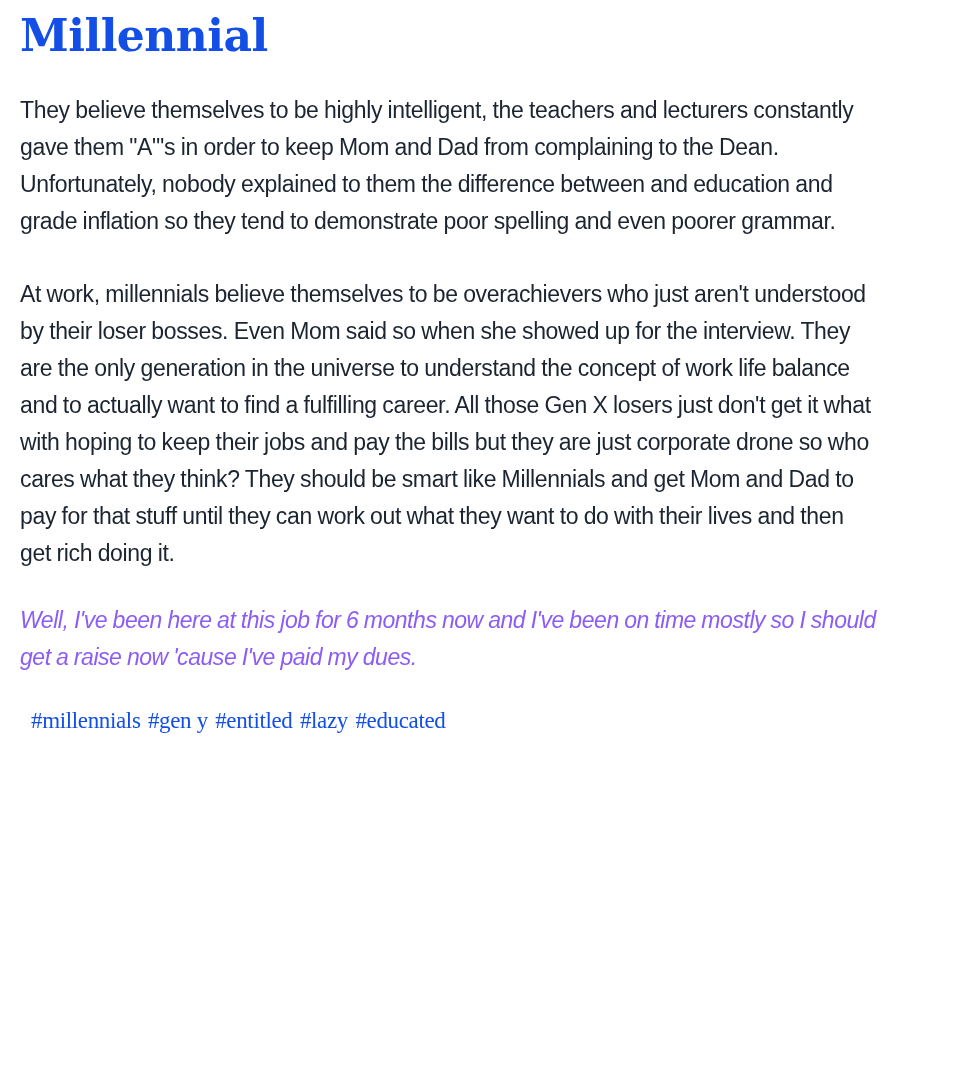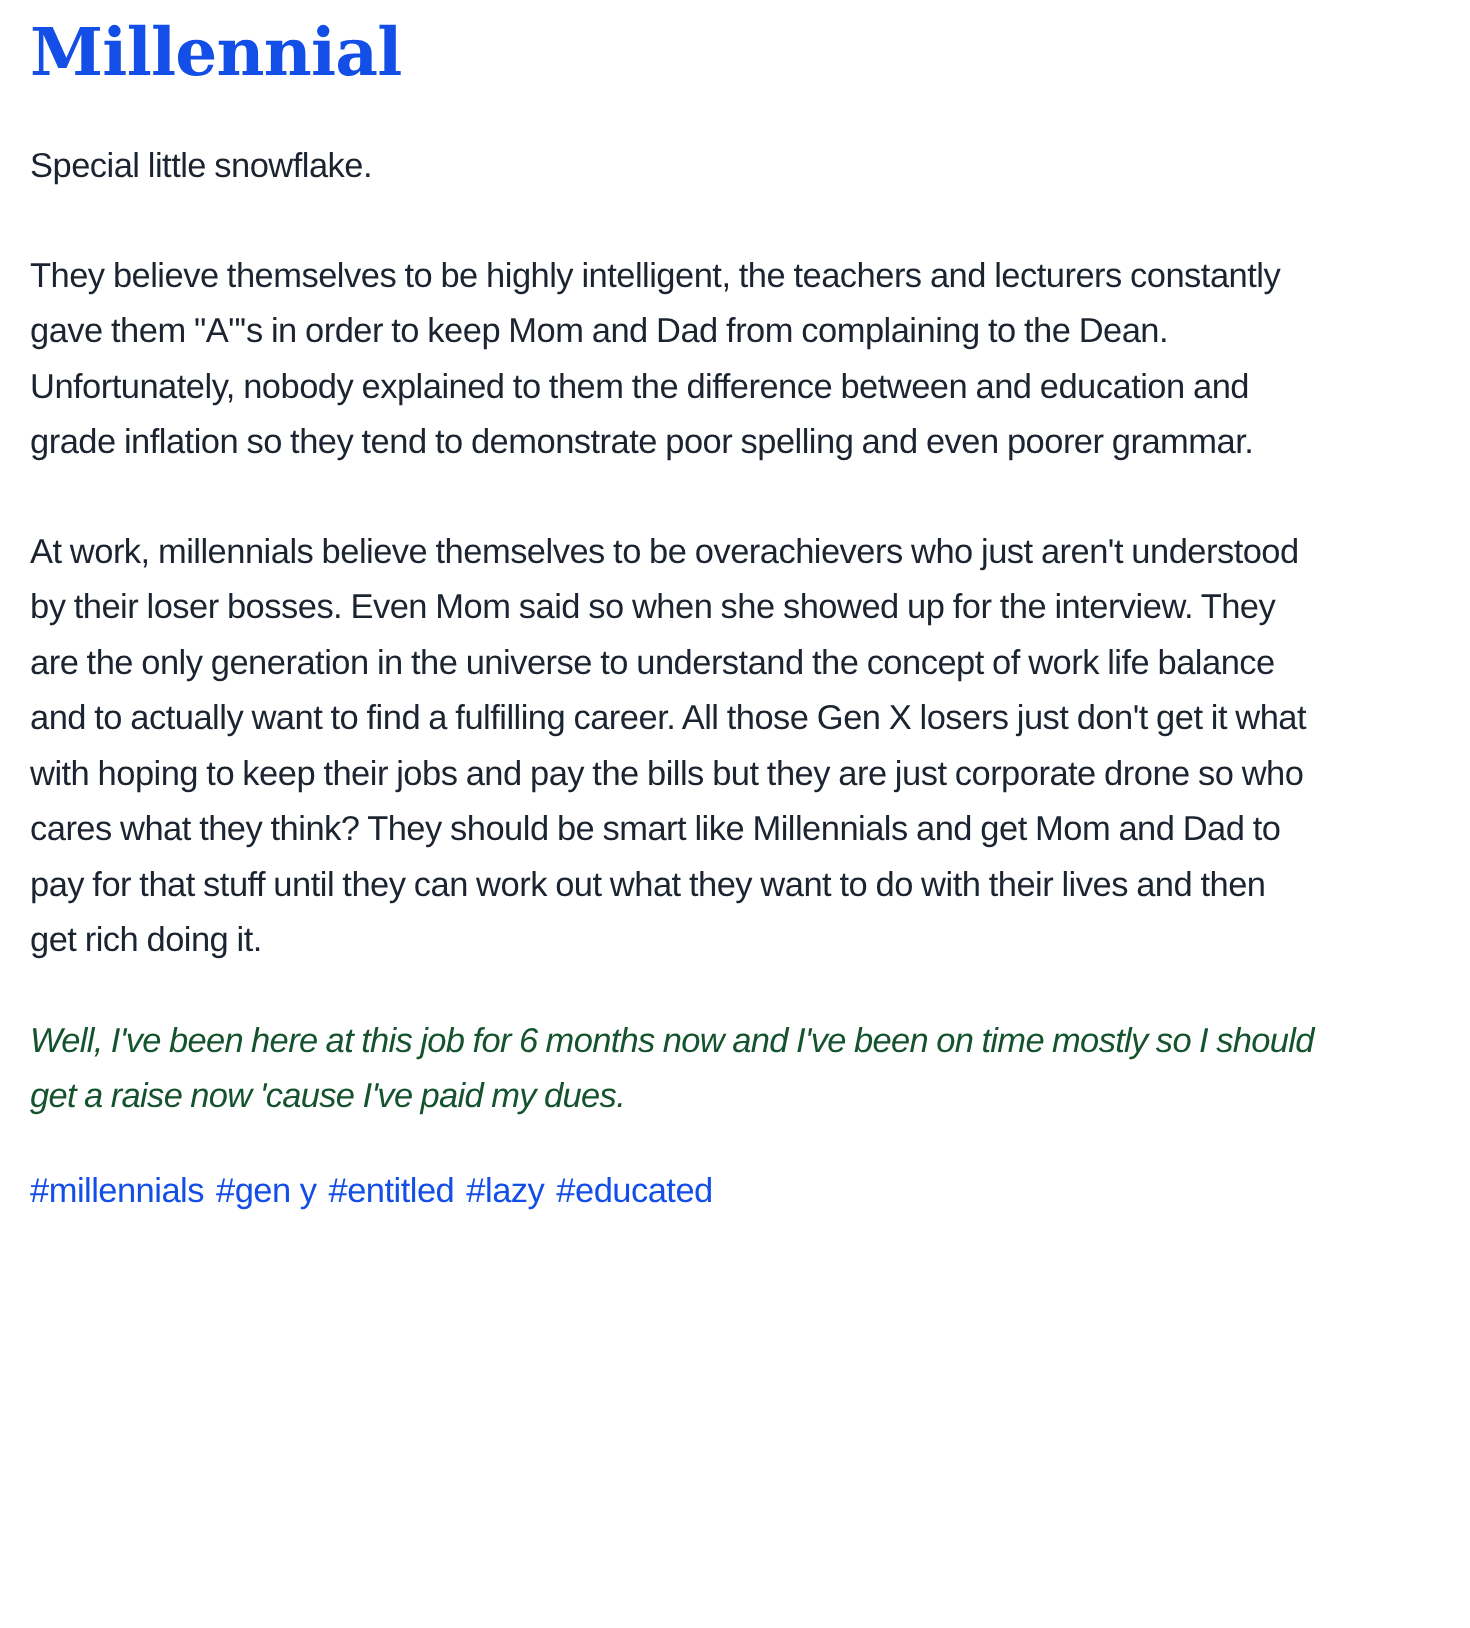--- a/index.html
+++ b/index.html
@@ -39,49 +39,49 @@
       word-spacing: -0.5px;
     }
     .meaning p {
       margin: 0 0 36px 0;
     }
     .example {
       font-family: "Liberation Sans", sans-serif;
       font-style: italic;
       font-size: 23px;
       line-height: 37px;
-      color: #14532d;
+      color: #8b5cf6;
       margin-top: -1px;
       letter-spacing: -0.45px;
       word-spacing: -0.5px;
     }
     .example p {
       margin: 0;
     }
     .tags {
-      font-family: Liberation Sans, sans-serif;
+      font-family: Liberation Serif, serif;
       font-size: 23px;
       line-height: 37px;
       margin-top: 26px;
       letter-spacing: -0.35px;
+      margin-left: 11px;
     }
     .tag {
       color: #134fe6;
       text-decoration: none;
       margin-right: 2px;
     }
   </style>
 </head>
 <body>
 
 <div class="definition">
   <a class="word">Millennial</a>
 
   <div class="meaning">
-    <p>Special little snowflake.</p>
     <p>They believe themselves to be highly intelligent, the teachers and lecturers constantly gave them "A"'s in order to keep Mom and Dad from complaining to the Dean. Unfortunately, nobody explained to them the difference between and education and grade inflation so they tend to demonstrate poor spelling and even poorer grammar.</p>
     <p style="margin-bottom:0">At work, millennials believe themselves to be overachievers who just aren't understood by their loser bosses. Even Mom said so when she showed up for the interview. They are the only generation in the universe to understand the concept of work life balance and to actually want to find a fulfilling career. All those Gen X losers just don't get it what with hoping to keep their jobs and pay the bills but they are just corporate drone so who cares what they think? They should be smart like Millennials and get Mom and Dad to pay for that stuff until they can work out what they want to do with their lives and then get rich doing it.</p>
   </div>
 
   <div class="example" style="margin-top:30px">
     <p>Well, I've been here at this job for 6 months now and I've been on time mostly so I should get a raise now 'cause I've paid my dues.</p>
   </div>
 
   <div class="tags">
     <a class="tag">#millennials</a>

